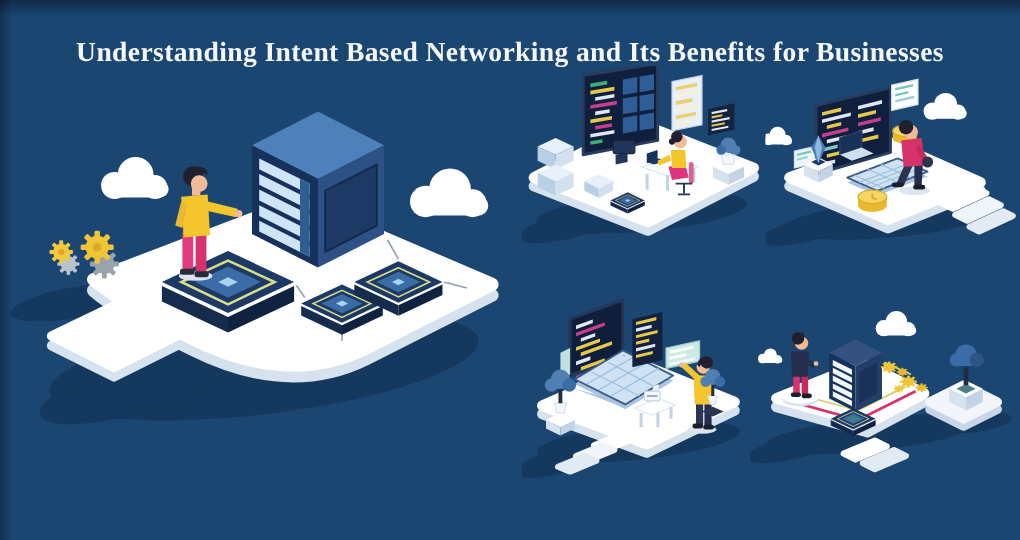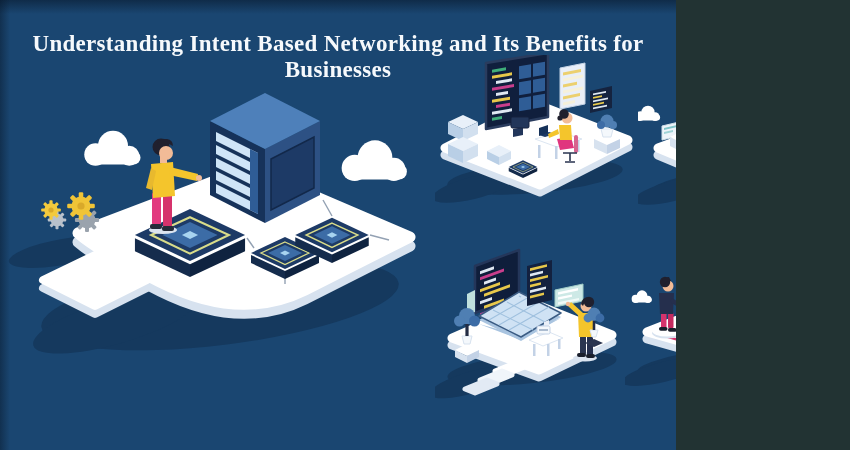--- a/index.html
+++ b/index.html
@@ -1,18 +1,18 @@
 <!DOCTYPE html>
 <html><head>
 <meta charset="utf-8">
 <style>
   html,body{margin:0;padding:0;background:#0e2popupe;}
   body{background:#233;}
   .banner{
-    position:relative;width:676px;height:450px;overflow:hidden;
+    position:relative;width:850px;height:450px;overflow:hidden;
     background:#1a4671;
     font-family:"Liberation Serif","DejaVu Serif",serif;
   }
   .banner .edge-top{position:absolute;left:0;top:0;width:100%;height:14px;
     background:linear-gradient(180deg,rgba(7,22,40,.55),rgba(7,22,40,0));pointer-events:none;}
   .banner .edge-left{position:absolute;left:0;top:0;width:10px;height:100%;
     background:linear-gradient(90deg,rgba(7,22,40,.45),rgba(7,22,40,0));pointer-events:none;}
   .title{
     position:absolute;left:0;top:16px;width:100%;text-align:center;
     color:#f6f9fc;font-size:23px;font-weight:700;letter-spacing:.3px;

